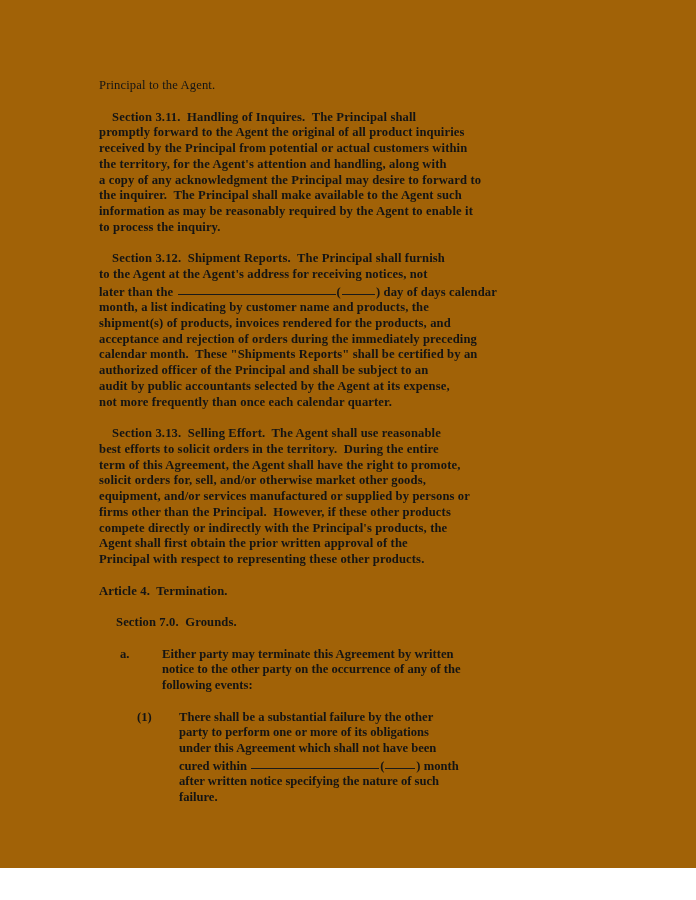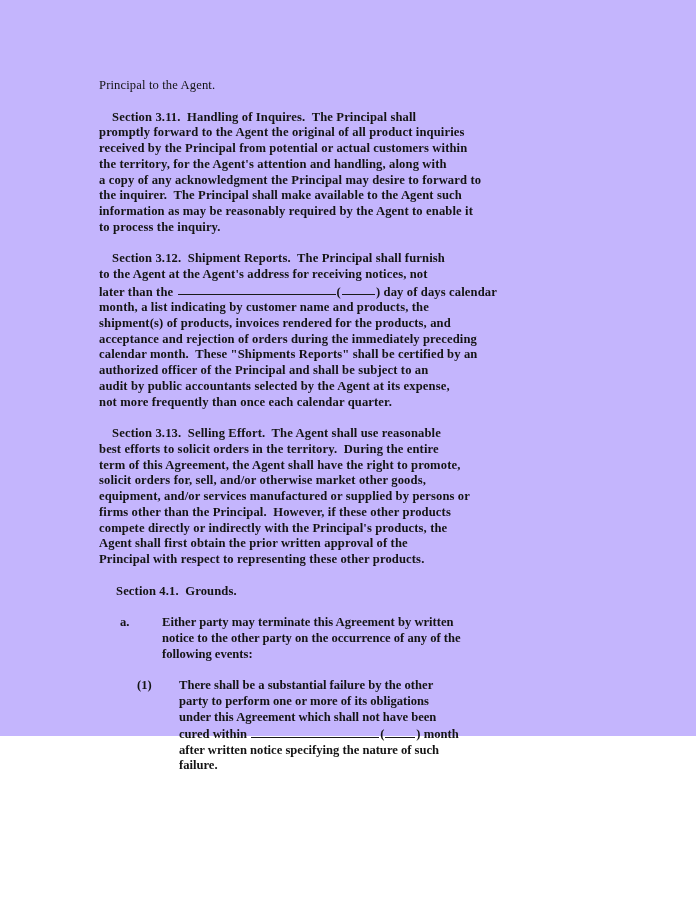--- a/index.html
+++ b/index.html
@@ -16,22 +16,22 @@
     font-family: "Liberation Serif", "DejaVu Serif", serif;
     color: #1a1a1a;
     -webkit-font-smoothing: antialiased;
   }
 
   .page {
     position: absolute;
     left: 0;
     top: 0;
     width: 696px;
-    height: 736px;
-    background: #c4b5fd;
+    height: 868px;
+    background: #a16207;
   }
 
   .text-column {
     position: absolute;
     left: 99px;
     top: 78px;
     width: 420px;
   }
 
   .block {
@@ -120,22 +120,23 @@
     <p class="block lvl-0 gap-1">    Section 3.13.  Selling Effort.  The Agent shall use reasonable
 best efforts to solicit orders in the territory.  During the entire
 term of this Agreement, the Agent shall have the right to promote,
 solicit orders for, sell, and/or otherwise market other goods,
 equipment, and/or services manufactured or supplied by persons or
 firms other than the Principal.  However, if these other products
 compete directly or indirectly with the Principal's products, the
 Agent shall first obtain the prior written approval of the
 Principal with respect to representing these other products.</p>
 
+    <p class="block lvl-0 gap-1">Article 4.  Termination.</p>
 
-    <p class="block lvl-1 gap-1">Section 4.1.  Grounds.</p>
+    <p class="block lvl-1 gap-1">Section 7.0.  Grounds.</p>
 
     <div class="list-row depth-a gap-1">
       <span class="marker m-a">a.</span>
       <span class="list-body">Either party may terminate this Agreement by written
 notice to the other party on the occurrence of any of the
 following events:</span>
     </div>
 
     <div class="list-row depth-1 gap-1">
       <span class="marker m-n">(1)</span>

